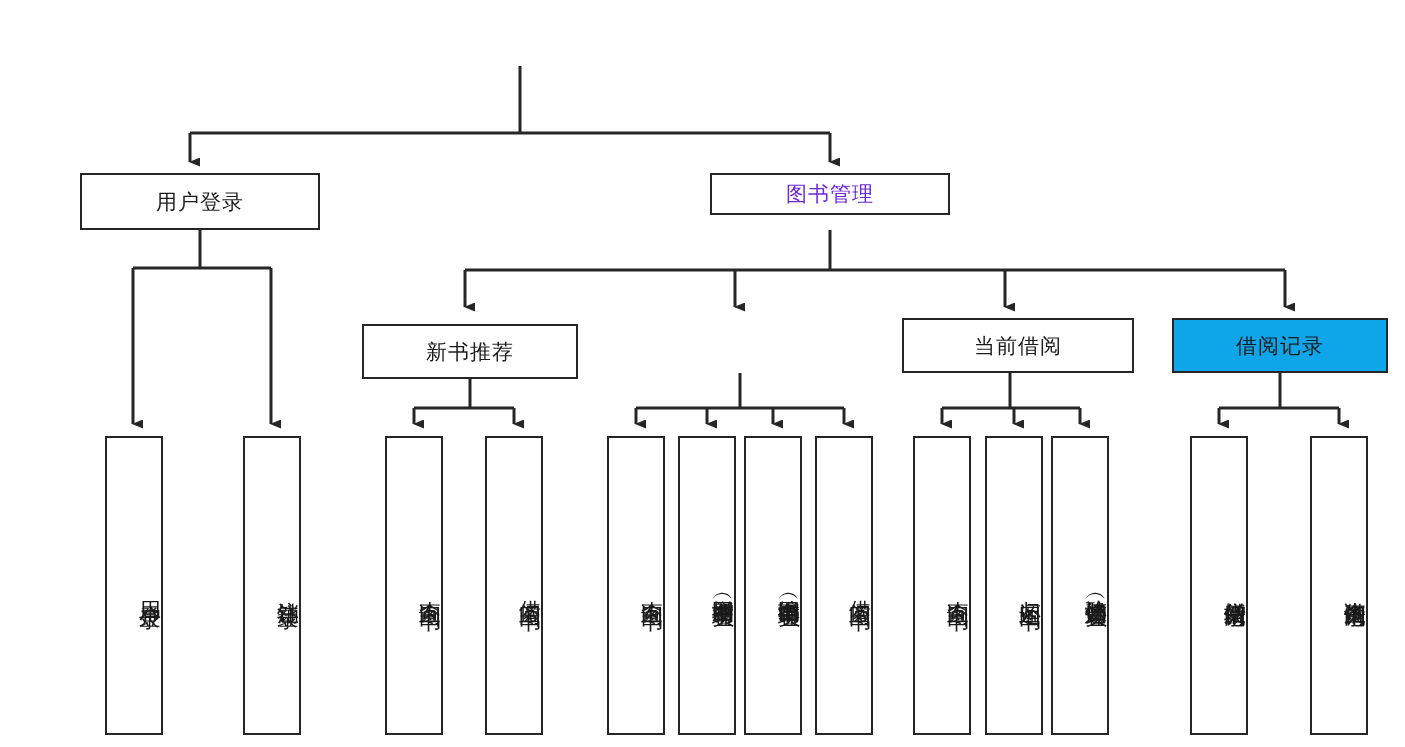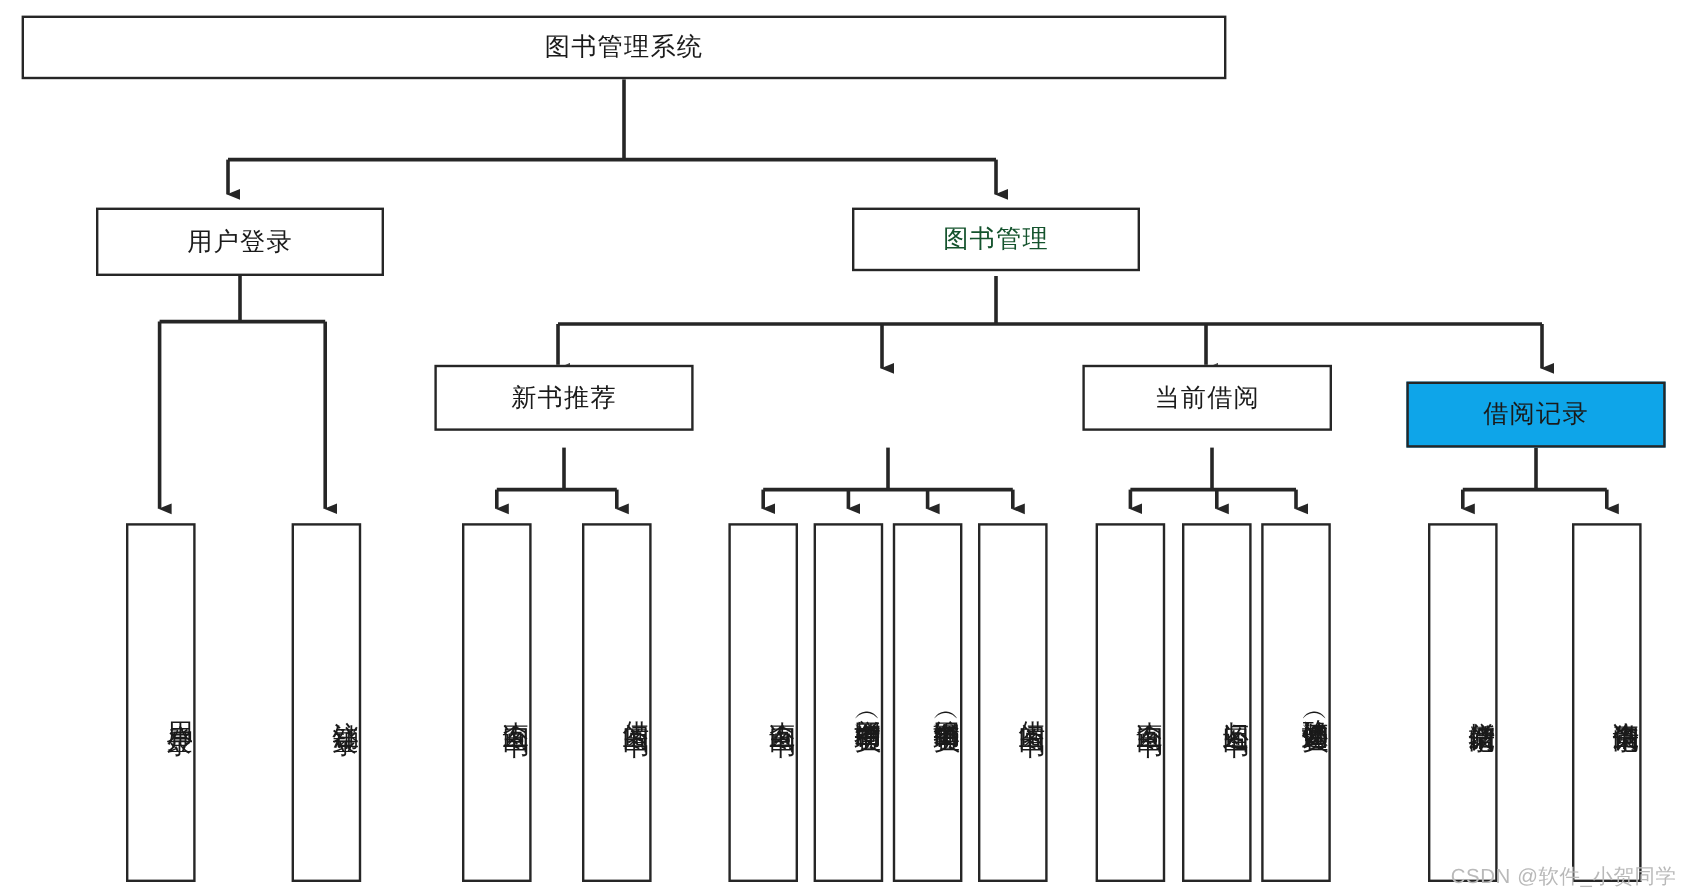--- a/index.html
+++ b/index.html
@@ -115,37 +115,35 @@
       <path d="M 1014 408 L 1014 424" marker-end="url(#arrowhead)"></path>
       <path d="M 1080 408 L 1080 424" marker-end="url(#arrowhead)"></path>
 
       <path d="M 1280 373 L 1280 408"></path>
       <path d="M 1219 408 L 1339 408"></path>
       <path d="M 1219 408 L 1219 424" marker-end="url(#arrowhead)"></path>
       <path d="M 1339 408 L 1339 424" marker-end="url(#arrowhead)"></path>
     </g>
   </svg>
 
-  <div class="node horiz" id="node-root" style="left: 18px; top: 13px; width: 1004px; height: 53px; border-color: rgb(38, 38, 38); background: rgb(255, 255, 255); color: rgb(26, 26, 26);">图书管理系统</div>
 
   <div class="node horiz" id="node-l2-0" style="left: 80px; top: 173px; width: 240px; height: 57px; border-color: rgb(38, 38, 38); background: rgb(255, 255, 255); color: rgb(26, 26, 26);">用户登录</div>
-  <div class="node horiz" id="node-l2-1" style="left: 710px; top: 173px; width: 240px; height: 53px; border-color: rgb(38, 38, 38); background: rgb(255, 255, 255); color: #14532d;">图书管理</div>
+  <div class="node horiz" id="node-l2-1" style="left: 710px; top: 173px; width: 240px; height: 42px; border-color: rgb(38, 38, 38); background: rgb(255, 255, 255); color: #6d28d9;">图书管理</div>
 
-  <div class="node horiz" id="node-l3-0" style="left: 362px; top: 304px; width: 216px; height: 55px; border-color: rgb(38, 38, 38); background: rgb(255, 255, 255); color: rgb(26, 26, 26);">新书推荐</div>
-  <div class="node horiz" id="node-l3-2" style="left: 902px; top: 304px; width: 208px; height: 55px; border-color: rgb(38, 38, 38); background: rgb(255, 255, 255); color: rgb(26, 26, 26);">当前借阅</div>
+  <div class="node horiz" id="node-l3-0" style="left: 362px; top: 324px; width: 216px; height: 55px; border-color: rgb(38, 38, 38); background: rgb(255, 255, 255); color: rgb(26, 26, 26);">新书推荐</div>
+  <div class="node horiz" id="node-l3-2" style="left: 902px; top: 318px; width: 232px; height: 55px; border-color: rgb(38, 38, 38); background: rgb(255, 255, 255); color: rgb(26, 26, 26);">当前借阅</div>
   <div class="node horiz" id="node-l3-3" style="left: 1172px; top: 318px; width: 216px; height: 55px; border-color: rgb(38, 38, 38); background: #0ea5e9; color: rgb(26, 26, 26);">借阅记录</div>
 
   <div class="node vert" id="leaf-0" style="left: 105px; top: 436px; width: 58px; height: 299px; border-color: rgb(38, 38, 38); background: rgb(255, 255, 255); color: rgb(26, 26, 26);">用户登录</div>
   <div class="node vert" id="leaf-1" style="left: 243px; top: 436px; width: 58px; height: 299px; border-color: rgb(38, 38, 38); background: rgb(255, 255, 255); color: rgb(26, 26, 26);">注销登录</div>
   <div class="node vert" id="leaf-2" style="left: 385px; top: 436px; width: 58px; height: 299px; border-color: rgb(38, 38, 38); background: rgb(255, 255, 255); color: rgb(26, 26, 26);">查询图书</div>
   <div class="node vert" id="leaf-3" style="left: 485px; top: 436px; width: 58px; height: 299px; border-color: rgb(38, 38, 38); background: rgb(255, 255, 255); color: rgb(26, 26, 26);">借阅图书</div>
   <div class="node vert" id="leaf-4" style="left: 607px; top: 436px; width: 58px; height: 299px; border-color: rgb(38, 38, 38); background: rgb(255, 255, 255); color: rgb(26, 26, 26);">查询图书</div>
   <div class="node vert tall-text" id="leaf-5" style="left: 678px; top: 436px; width: 58px; height: 299px; border-color: rgb(38, 38, 38); background: rgb(255, 255, 255); color: rgb(26, 26, 26);">新增图书（管理员）</div>
   <div class="node vert tall-text" id="leaf-6" style="left: 744px; top: 436px; width: 58px; height: 299px; border-color: rgb(38, 38, 38); background: rgb(255, 255, 255); color: rgb(26, 26, 26);">编辑图书（管理员）</div>
   <div class="node vert" id="leaf-7" style="left: 815px; top: 436px; width: 58px; height: 299px; border-color: rgb(38, 38, 38); background: rgb(255, 255, 255); color: rgb(26, 26, 26);">借阅图书</div>
   <div class="node vert" id="leaf-8" style="left: 913px; top: 436px; width: 58px; height: 299px; border-color: rgb(38, 38, 38); background: rgb(255, 255, 255); color: rgb(26, 26, 26);">查询图书</div>
   <div class="node vert" id="leaf-9" style="left: 985px; top: 436px; width: 58px; height: 299px; border-color: rgb(38, 38, 38); background: rgb(255, 255, 255); color: rgb(26, 26, 26);">归还图书</div>
   <div class="node vert tall-text" id="leaf-10" style="left: 1051px; top: 436px; width: 58px; height: 299px; border-color: rgb(38, 38, 38); background: rgb(255, 255, 255); color: rgb(26, 26, 26);">确认归还（管理员）</div>
   <div class="node vert tall-text" id="leaf-11" style="left: 1190px; top: 436px; width: 58px; height: 299px; border-color: rgb(38, 38, 38); background: rgb(255, 255, 255); color: rgb(26, 26, 26);">新增借阅记录</div>
   <div class="node vert tall-text" id="leaf-12" style="left: 1310px; top: 436px; width: 58px; height: 299px; border-color: rgb(38, 38, 38); background: rgb(255, 255, 255); color: rgb(26, 26, 26);">查询借阅记录</div>
 
-  <div id="watermark" style="color: rgb(185, 185, 185);">CSDN @软件_小贺同学</div>
 </div>
 
 </body></html>

